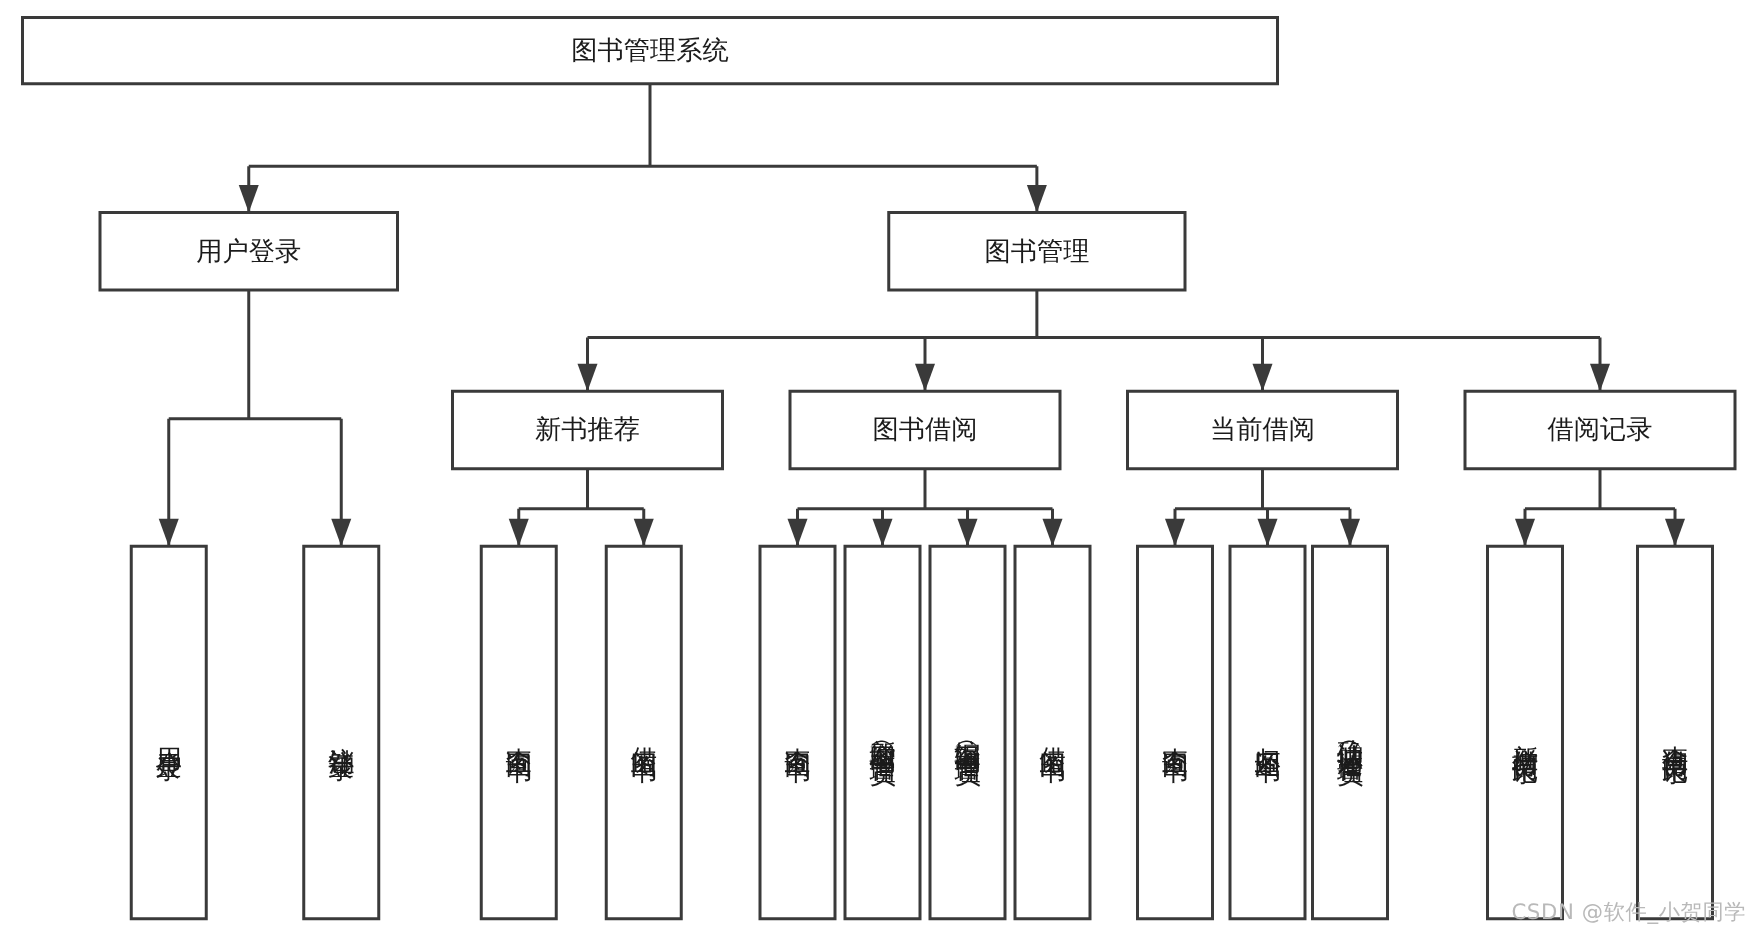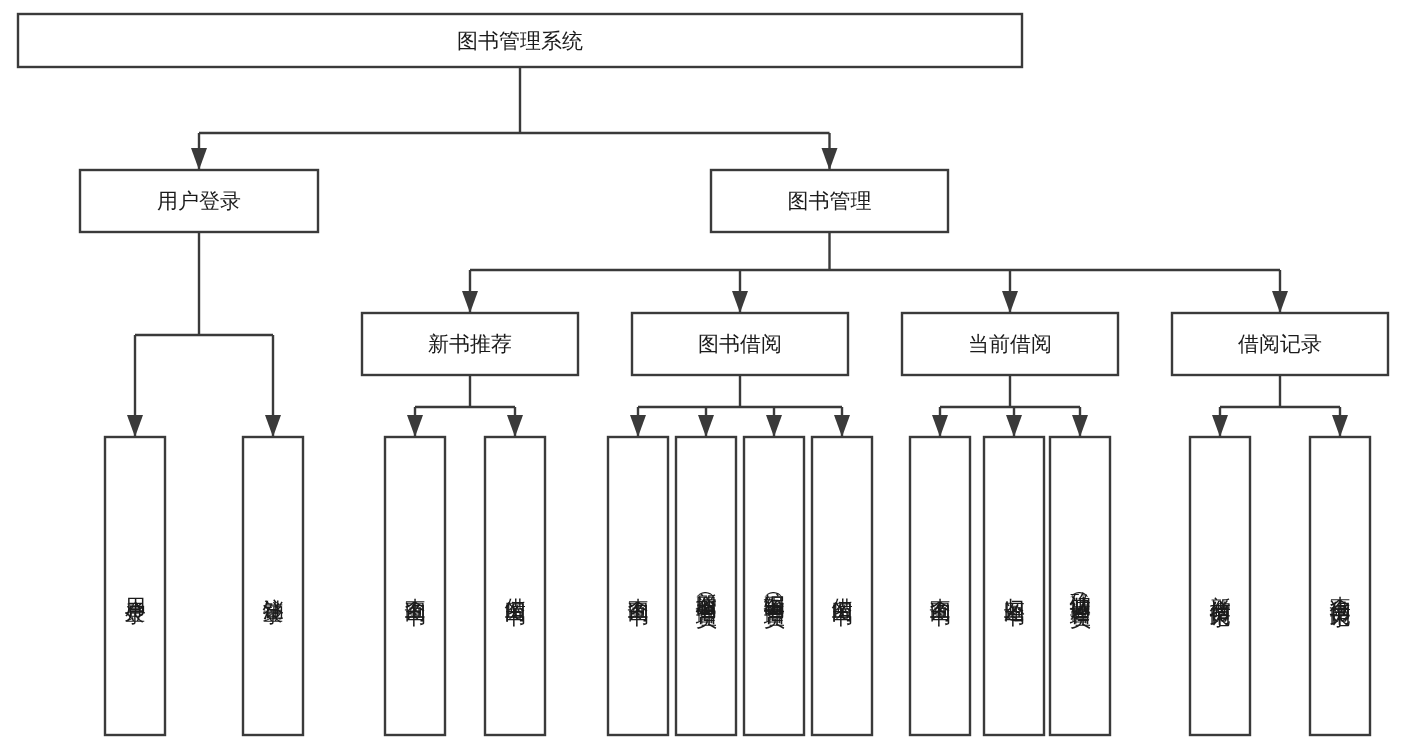--- a/index.html
+++ b/index.html
@@ -178,13 +178,14 @@
       <div class="vlabel" style="left: 676px; top: 437px; width: 60px; height: 298px;">新增图书（管理员）</div>
       <div class="vlabel" style="left: 744px; top: 437px; width: 60px; height: 298px;">编辑图书（管理员）</div>
       <div class="vlabel" style="left: 812px; top: 437px; width: 60px; height: 298px;">借阅图书</div>
       <div class="vlabel" style="left: 910px; top: 437px; width: 60px; height: 298px;">查询图书</div>
       <div class="vlabel" style="left: 984px; top: 437px; width: 60px; height: 298px;">归还图书</div>
       <div class="vlabel" style="left: 1050px; top: 437px; width: 60px; height: 298px;">确认归还（管理员）</div>
       <div class="vlabel" style="left: 1190px; top: 437px; width: 60px; height: 298px;">新增借阅记录</div>
       <div class="vlabel" style="left: 1310px; top: 437px; width: 60px; height: 298px;">查询借阅记录</div>
     </div>
 
+  <div class="watermark">CSDN @软件_小贺同学</div>
 </div>
 
 </body></html>

